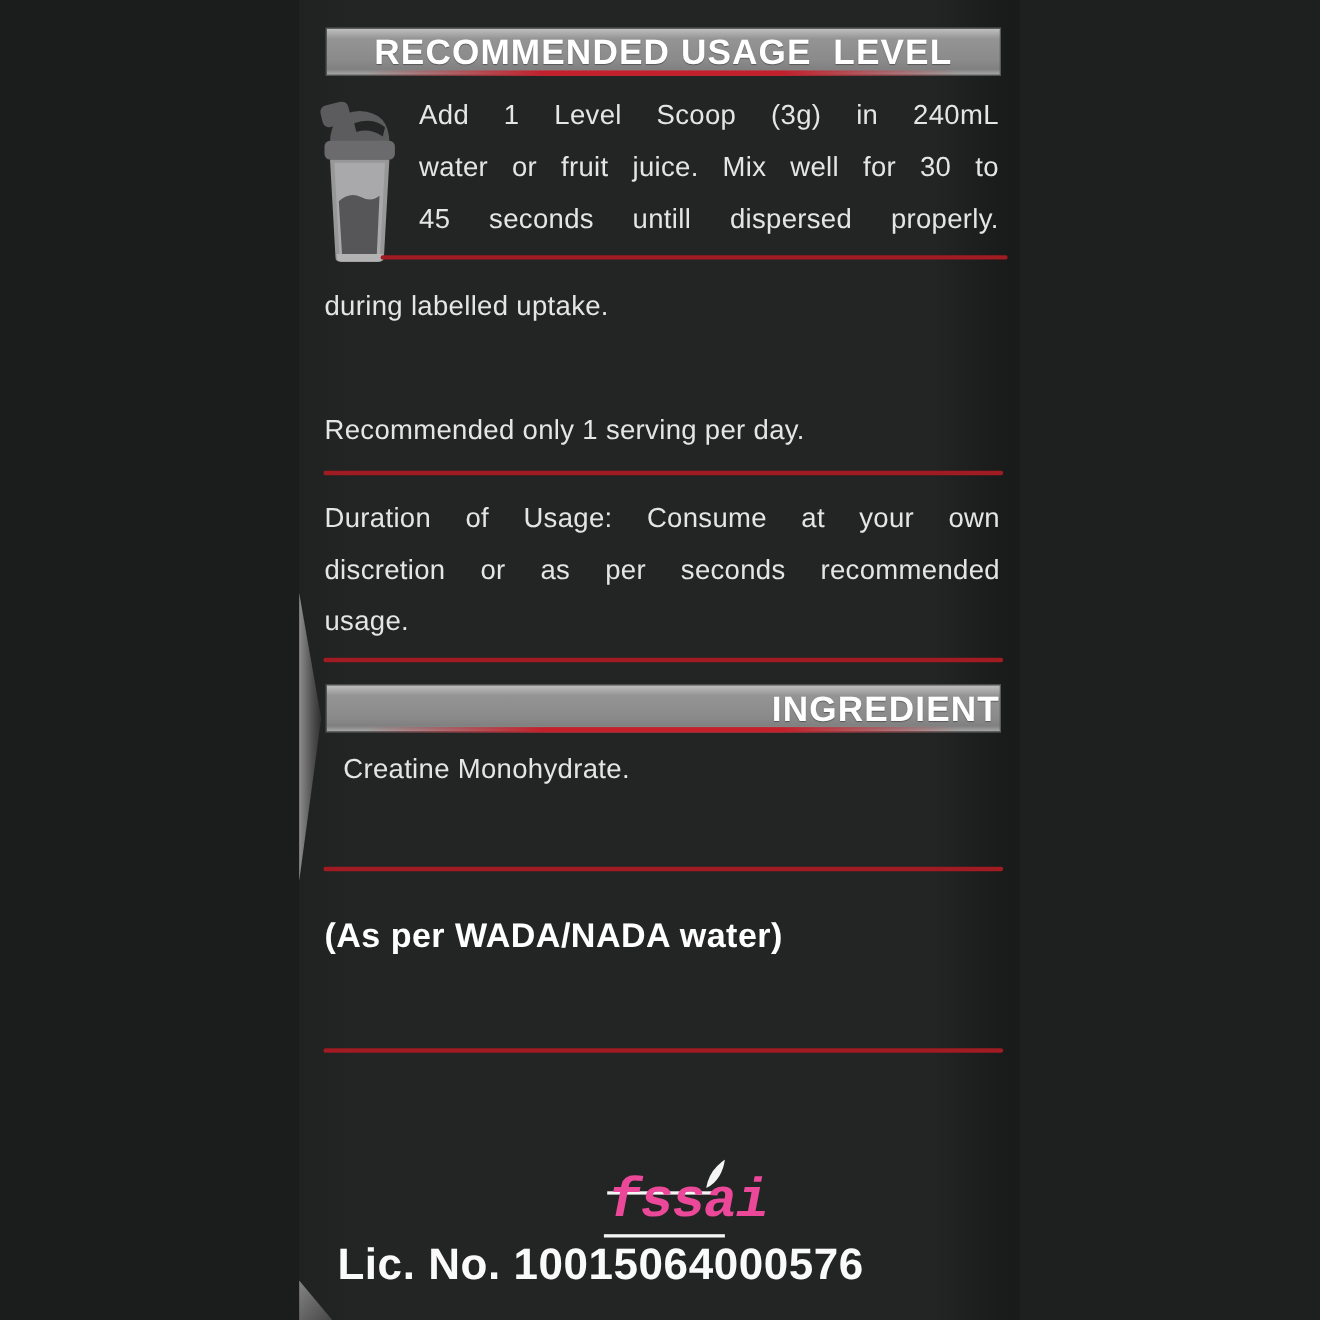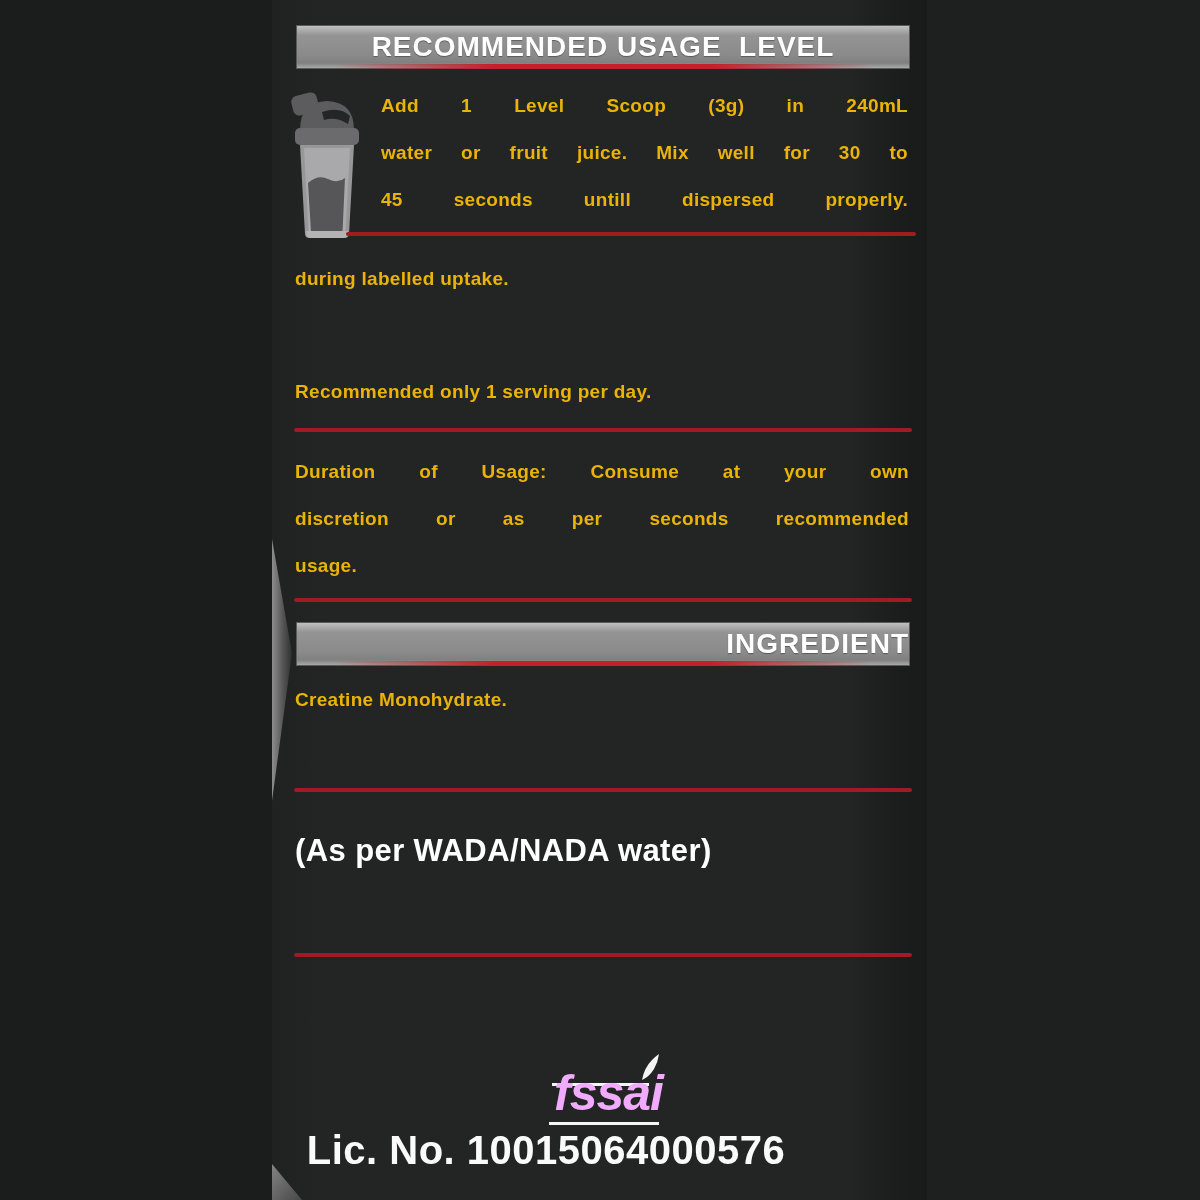--- a/index.html
+++ b/index.html
@@ -18,36 +18,36 @@
     position:absolute;left:296px;width:612px;height:42px;
     background:linear-gradient(180deg,#c0c0c0 0%,#949494 22%,#8a8a8a 70%,#808080 88%,#a9a9a9 100%);
     border:1px solid #5a5a5a;
     display:flex;align-items:center;justify-content:center;
   }
   .graybar::after{
     content:"";position:absolute;left:6%;right:6%;bottom:-1px;height:5px;
     background:linear-gradient(90deg,rgba(194,32,43,0) 0%,#c2202b 30%,#c2202b 70%,rgba(194,32,43,0) 100%);
   }
   .graybar .bar-title{
-    font-weight:bold;font-size:28px;letter-spacing:1px;color:#ffffff;
+    font-weight:bold;font-size:32px;letter-spacing:1px;color:#ffffff;
     white-space:pre; text-shadow:0 1px 1px rgba(0,0,0,.35);
   }
   .rule{position:absolute;height:4px;background:#a01b22;border-radius:2px;}
-  .para{position:absolute;font-size:19px;line-height:47px;letter-spacing:.3px;color:#eab308;font-weight:bold;}
+  .para{position:absolute;font-size:25px;line-height:47px;letter-spacing:.3px;color:#e5e5e5;}
   .line{text-align:justify;text-align-last:justify;}
   .line.left{text-align:left;text-align-last:left;}
   .bold-head{font-weight:bold;font-size:31px;line-height:45px;letter-spacing:.4px;color:#ffffff;}
 
   #fssai-wrap{position:absolute;left:0;top:1050px;width:1200px;height:80px;}
   #fssai-topline{position:absolute;left:552px;top:33px;width:97px;height:3px;background:#f5f5f5;}
   #fssai-botline{position:absolute;left:549px;top:72px;width:110px;height:3px;background:#f5f5f5;}
   #fssai-word{
     position:absolute;left:553px;top:8px;width:110px;
-    font-family:Liberation Sans, sans-serif;font-style:italic;font-weight:bold;
-    font-size:50px;line-height:70px;color:#f0abfc;letter-spacing:-1px;text-align:right;
+    font-family:Liberation Mono, monospace;font-style:italic;font-weight:bold;
+    font-size:50px;line-height:70px;color:#ec4899;letter-spacing:-1px;text-align:right;
   }
   #license{
     position:absolute;left:0;top:1128px;width:1092px;text-align:center;
     font-size:40px;font-weight:bold;letter-spacing:.5px;color:#fafafa;
   }
   svg{display:block;}
 </style>
 </head>
 <body>
 
@@ -124,21 +124,21 @@
     <div class="line">discretion or as per seconds recommended</div>
     <div class="line left">usage.</div>
   </div>
 
   <div class="rule" style="left:294px;top:598px;width:618px;"></div>
 
   <div class="graybar" style="top:622px;justify-content:flex-end;">
     <span class="bar-title">INGREDIENT</span>
   </div>
 
-  <div class="para" style="left:295px;top:676px;width:614px;">
+  <div class="para" style="left:312px;top:676px;width:614px;">
     <div class="line left">Creatine Monohydrate.</div>
   </div>
 
   <div class="rule" style="left:294px;top:788px;width:618px;"></div>
 
   <div class="para bold-head" style="left:295px;top:828px;width:614px;">
     <div class="line left bold-head">(As per WADA/NADA water)</div>
   </div>
 
   <div class="rule" style="left:294px;top:953px;width:618px;"></div>

